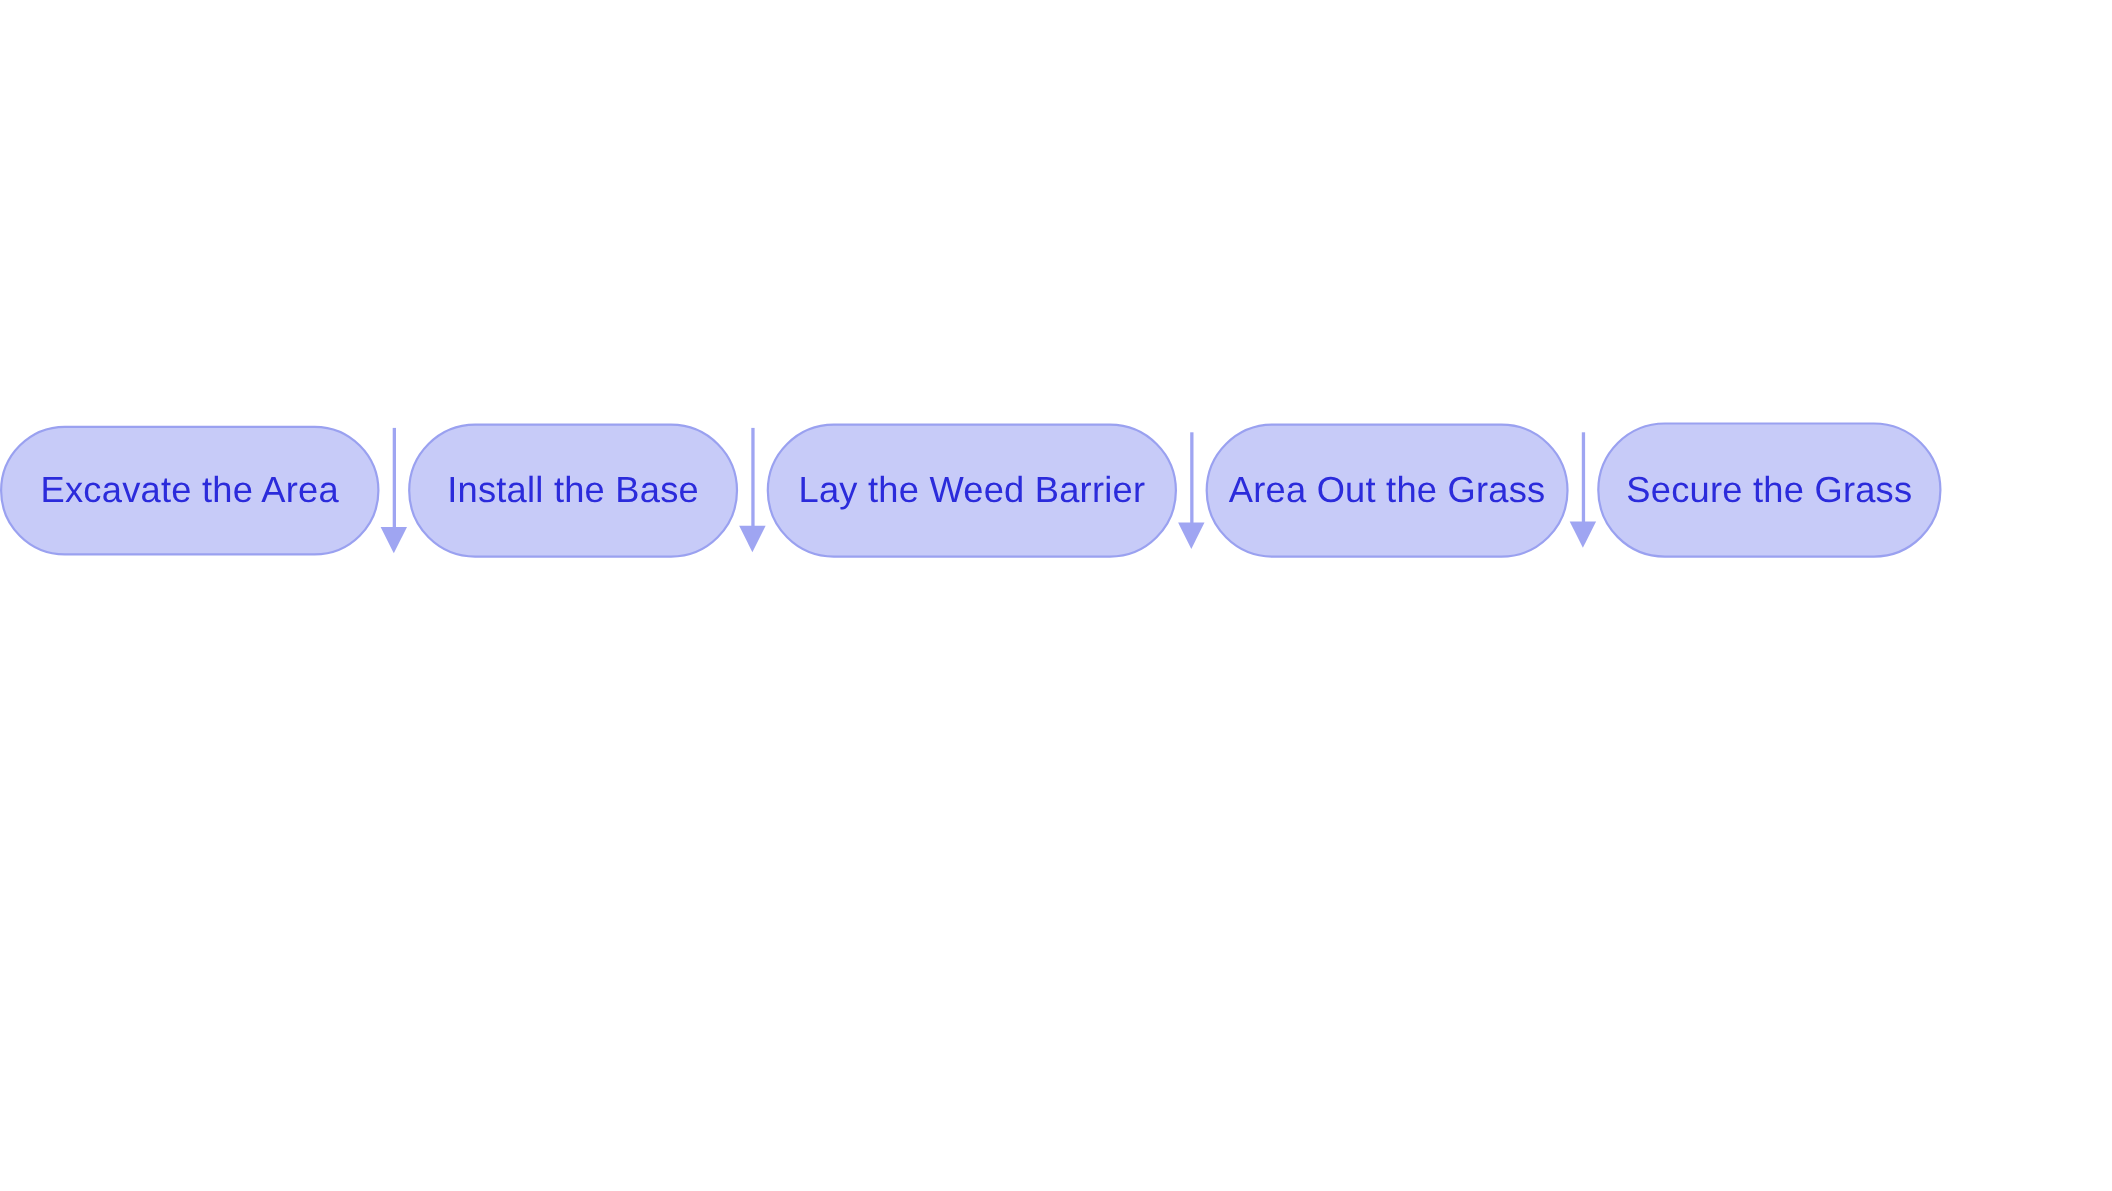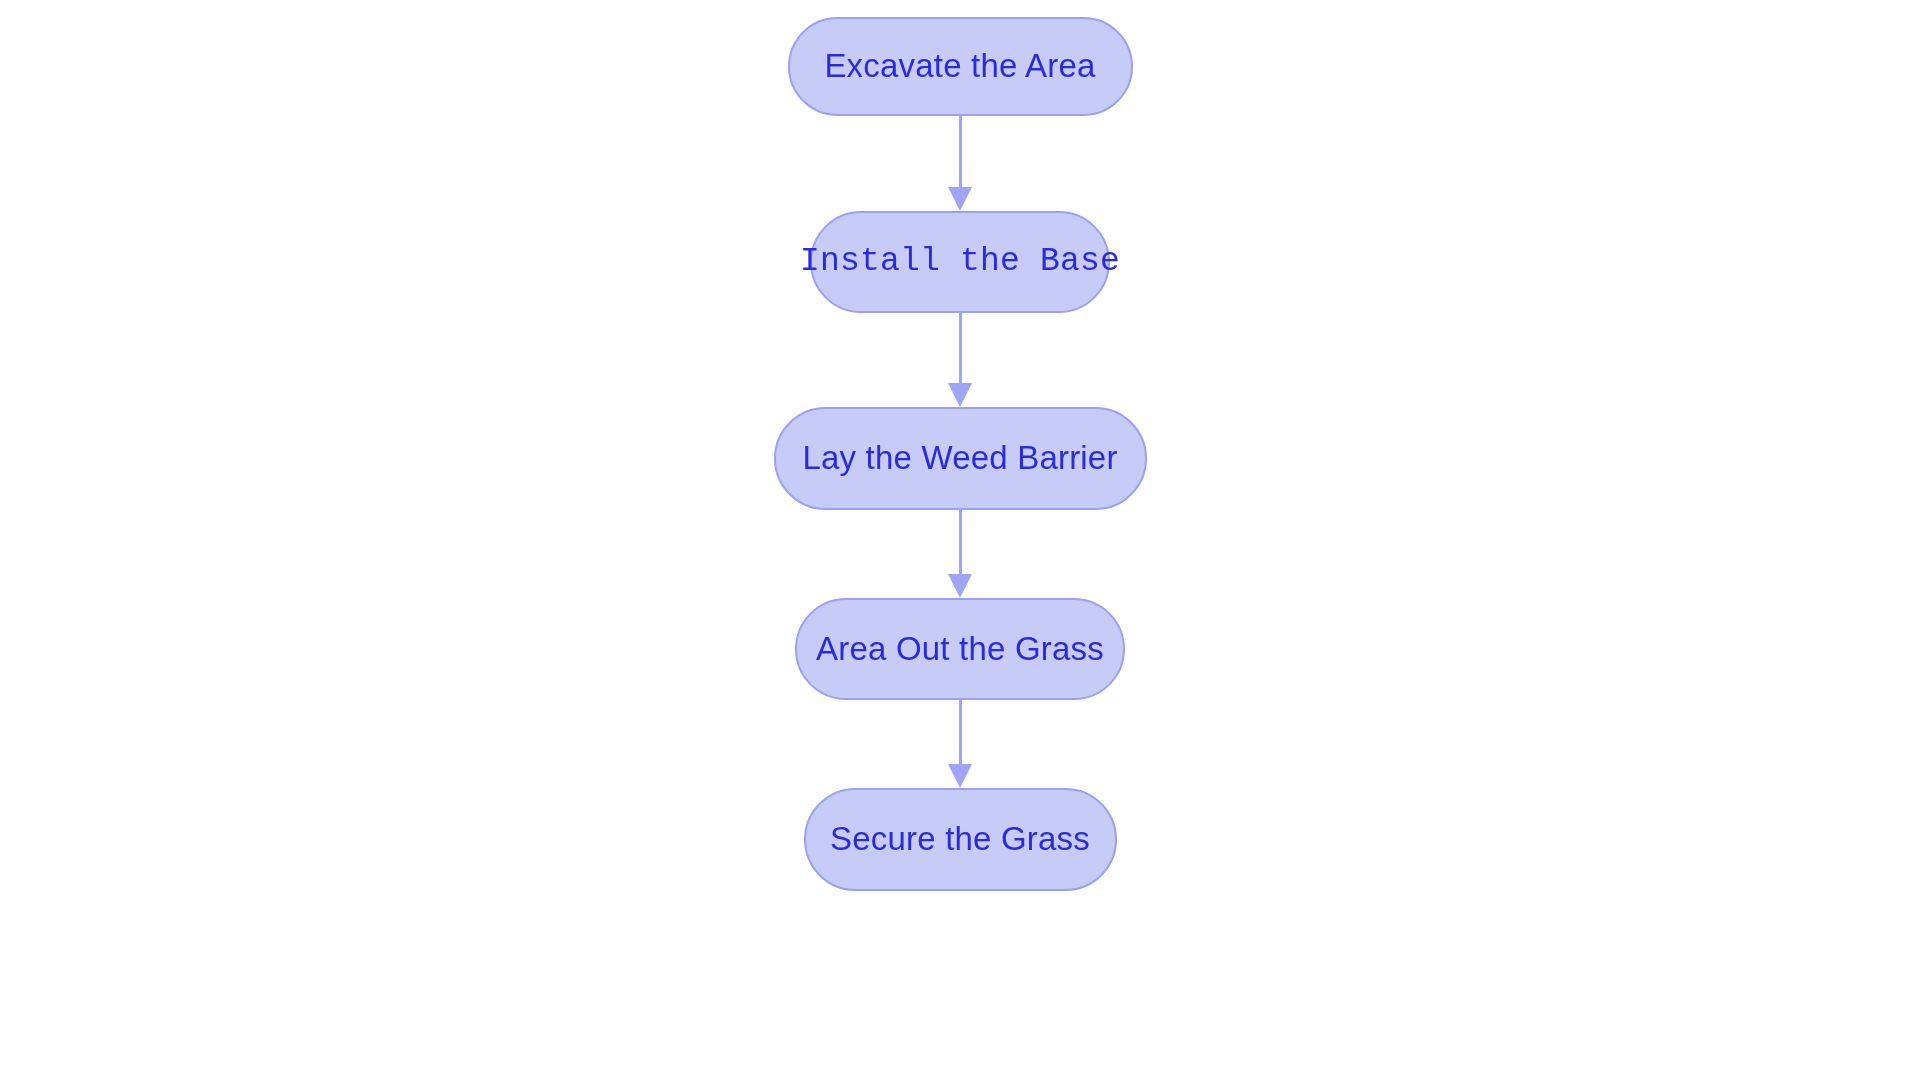--- a/index.html
+++ b/index.html
@@ -22,21 +22,20 @@
     background: #ffffff;
   }
 
   .flow-column {
     position: absolute;
     left: 0;
     top: 0;
     width: 1920px;
     height: 891px;
     display: flex;
-    flex-direction: column;
     align-items: center;
   }
 
   
   .node {
     position: relative;
     display: flex;
     align-items: center;
     justify-content: center;
     background: #c7cbf8;
@@ -52,21 +51,21 @@
     height: 118px;
   }
 
   .node-label {
     display: block;
     transform: translateY(-1px);
   }
 
   
   .node.n0 { width: 345px; height: 118px; }
-  .node.n1 { width: 300px; height: 122px; font-family: Liberation Mono, monospace; }
+  .node.n1 { width: 300px; height: 122px; }
   .node.n2 { width: 373px; height: 122px; }
   .node.n3 { width: 330px; height: 122px; }
   .node.n4 { width: 313px; height: 123px; text-align: right; }
 
   
   .connector {
     position: relative;
     width: 26px;
     display: flex;
     flex-direction: column;

